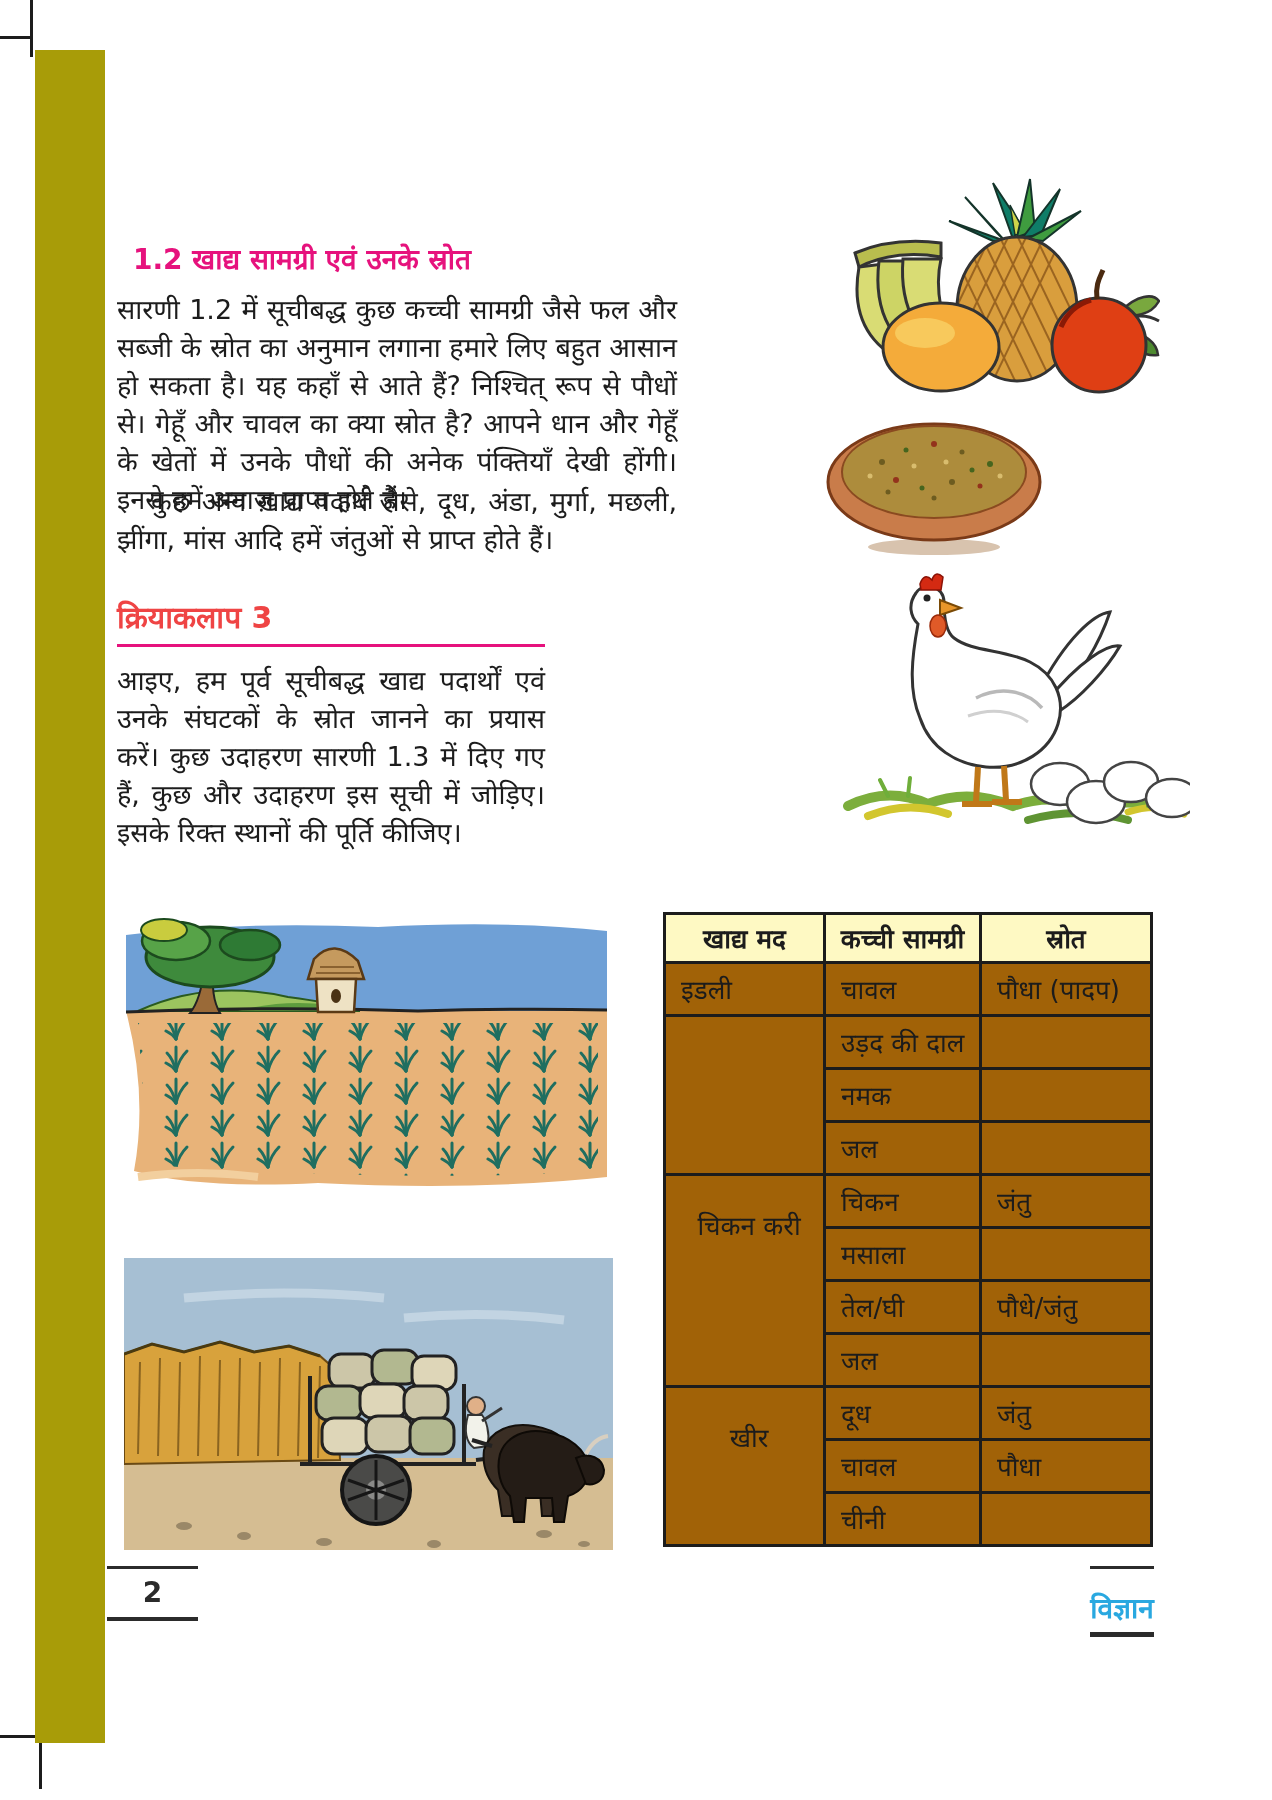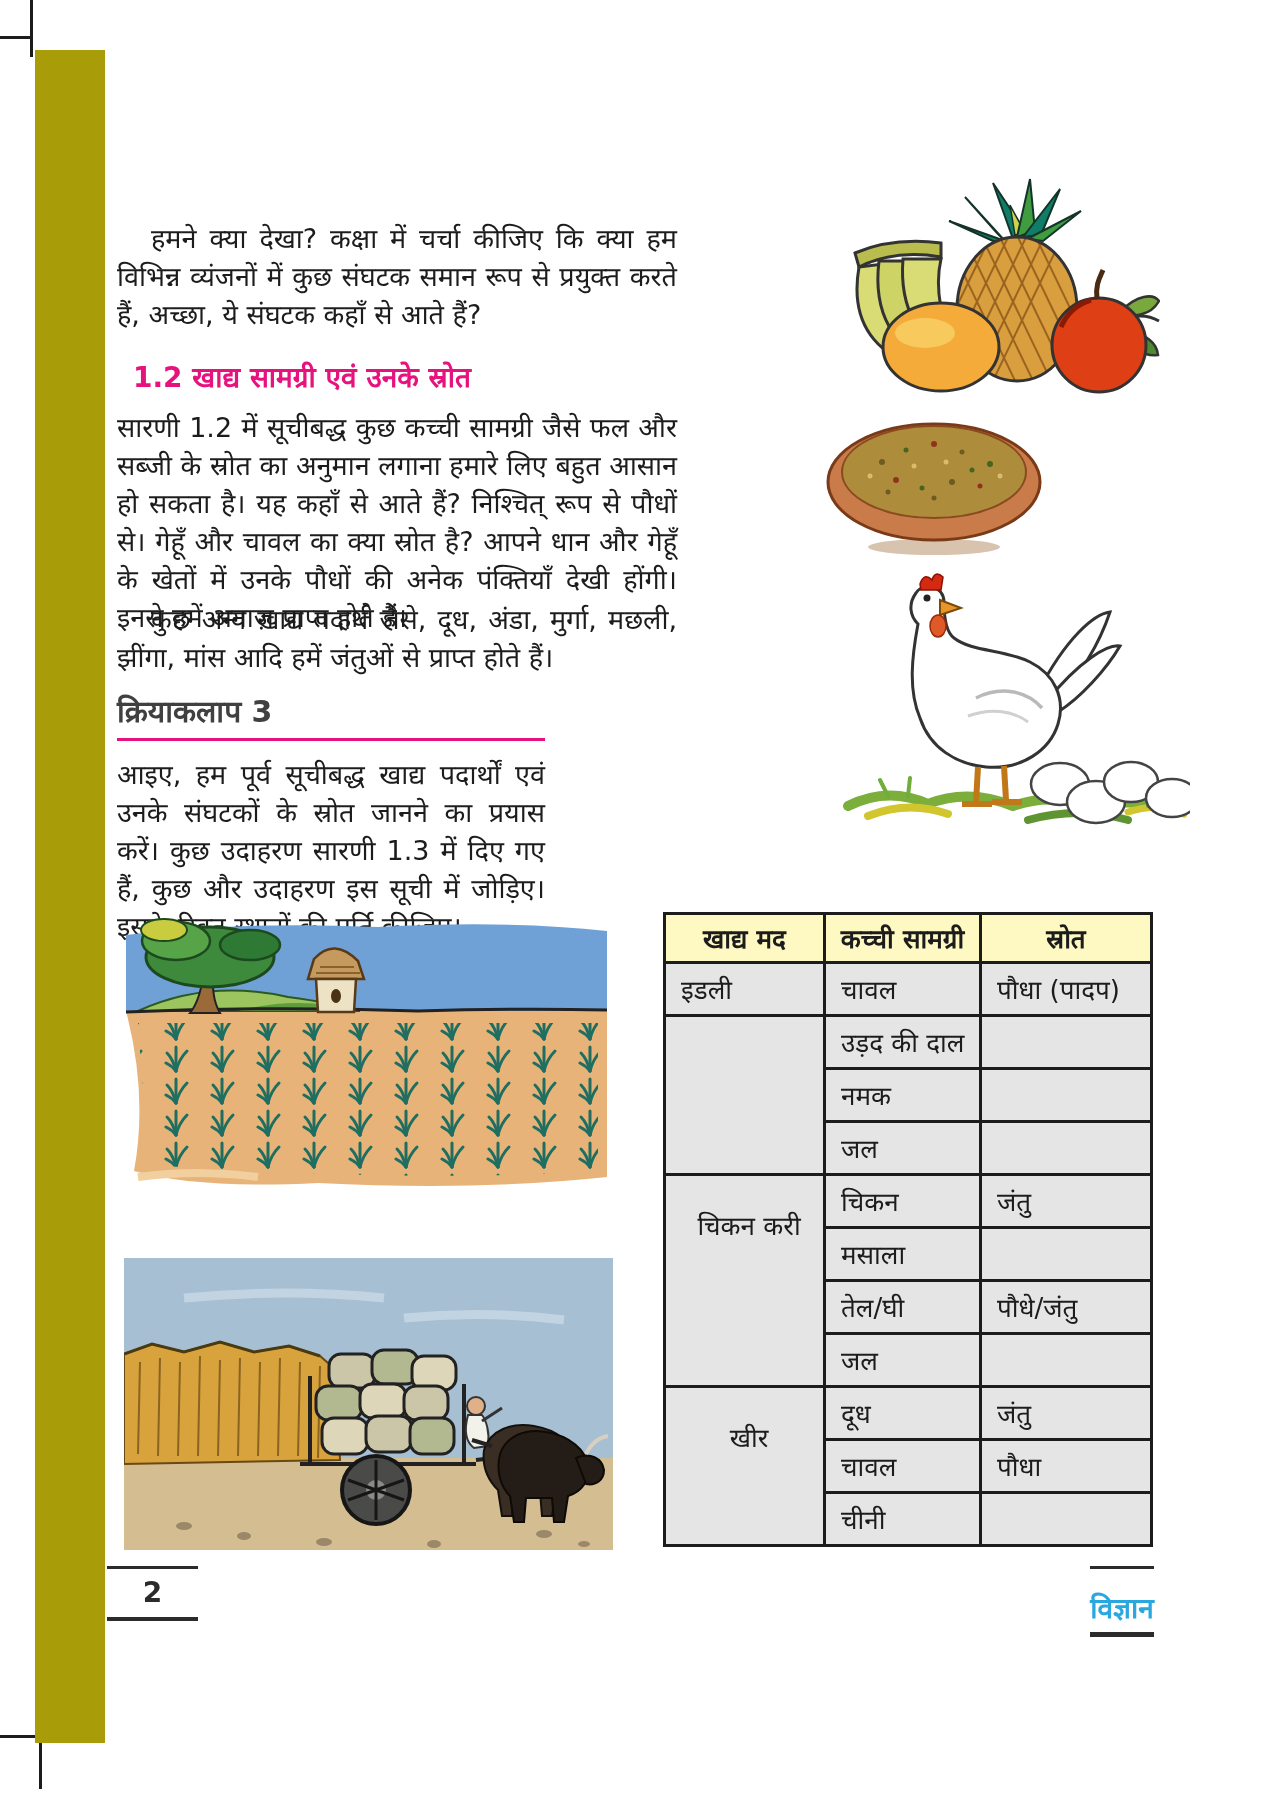--- a/index.html
+++ b/index.html
@@ -9,32 +9,32 @@
   .band{position:absolute;left:35px;top:50px;width:70px;height:1693px;background:#a89c08;}
 
   .maincol{position:absolute;left:117px;top:220px;width:560px;}
   p.body{font-size:27px;line-height:38px;text-align:justify;margin:0;}
   p.indent{text-indent:34px;}
   #para1{height:118px;}
   #para2{height:192px;}
   #para3{height:80px;}
   #para4{width:428px;height:156px;}
   h2.sec{color:#e6127d;font-size:28px;line-height:40px;font-weight:bold;margin:20px 0 11px 16px;}
-  h3.act{font-size:30px;line-height:34px;font-weight:bold;margin:14px 0 0 0;color:#404040;}
+  h3.act{font-size:30px;line-height:34px;font-weight:bold;margin:38px 0 0 0;color:#ef4444;}
   .act-rule{height:3px;background:#e6127d;margin:9px 0 15px 0;width:428px;}
 
   .fig{position:absolute;}
   .fig svg{display:block;width:100%;height:100%;}
 
   .tbl-caption{position:absolute;left:590px;top:826px;width:560px;text-align:center;
                font-weight:bold;font-size:27px;line-height:33px;color:#111;}
   .foodtable{position:absolute;left:663px;top:912px;border-collapse:collapse;table-layout:fixed;}
   .foodtable th,.foodtable td{border:3px solid #1c1c1c;font-size:26px;}
   .foodtable th{background:#fef9c3;height:46px;text-align:center;font-weight:bold;padding:0 4px;}
-  .foodtable td{background:#e5e5e5;height:50px;padding:0 6px 0 15px;vertical-align:middle;text-align:left;}
+  .foodtable td{background:#a16207;height:50px;padding:0 6px 0 15px;vertical-align:middle;text-align:left;}
   .foodtable td.vtop{vertical-align:top;padding-top:31px;text-align:center;}
 
   .footer-left{position:absolute;left:107px;top:1566px;width:91px;text-align:center;}
   .footer-right{position:absolute;left:1090px;top:1566px;width:64px;text-align:center;}
   .rule3{height:3px;background:#2b2b2b;}
   .rule4{height:4px;background:#2b2b2b;}
   .rule5{height:5px;background:#2b2b2b;}
   .pgnum{font-size:28px;font-weight:bold;padding:7px 0 8px 0;color:#2b2b2b;}
   .subject{font-size:28px;font-weight:bold;padding:19px 0 6px 0;color:#29a8e0;}
 </style>
@@ -44,21 +44,20 @@
 <div class="page">
 
   <div class="mark" style="left:30px;top:0;width:3px;height:57px;"></div>
   <div class="mark" style="left:0;top:36px;width:30px;height:3px;"></div>
   <div class="mark" style="left:0;top:1735px;width:41px;height:3px;"></div>
   <div class="mark" style="left:39px;top:1737px;width:3px;height:52px;"></div>
 
   <div class="band"></div>
 
   <div class="maincol">
-    <p class="body indent" id="para1">हमने क्या देखा? कक्षा में चर्चा कीजिए कि क्या हम विभिन्न व्यंजनों में कुछ संघटक समान रूप से प्रयुक्त करते हैं, अच्छा, ये संघटक कहाँ से आते हैं?</p>
     <h2 class="sec">1.2 खाद्य सामग्री एवं उनके स्रोत</h2>
     <p class="body" id="para2">सारणी 1.2 में सूचीबद्ध कुछ कच्ची सामग्री जैसे फल और सब्जी के स्रोत का अनुमान लगाना हमारे लिए बहुत आसान हो सकता है। यह कहाँ से आते हैं? निश्चित् रूप से पौधों से। गेहूँ और चावल का क्या स्रोत है? आपने धान और गेहूँ के खेतों में उनके पौधों की अनेक पंक्तियाँ देखी होंगी। इनसे हमें अनाज़ प्राप्त होते हैं।</p>
     <p class="body indent" id="para3">कुछ अन्य खाद्य पदार्थ जैसे, दूध, अंडा, मुर्गा, मछली, झींगा, मांस आदि हमें जंतुओं से प्राप्त होते हैं।</p>
     <h3 class="act">क्रियाकलाप 3</h3>
     <div class="act-rule"></div>
     <p class="body" id="para4">आइए, हम पूर्व सूचीबद्ध खाद्य पदार्थों एवं उनके संघटकों के स्रोत जानने का प्रयास करें। कुछ उदाहरण सारणी 1.3 में दिए गए हैं, कुछ और उदाहरण इस सूची में जोड़िए। इसके रिक्त स्थानों की पूर्ति कीजिए।</p>
   </div>
 
   <div class="fig" style="left:845px;top:175px;width:315px;height:220px;">
     <svg viewBox="0 0 315 220" xmlns="http://www.w3.org/2000/svg">

